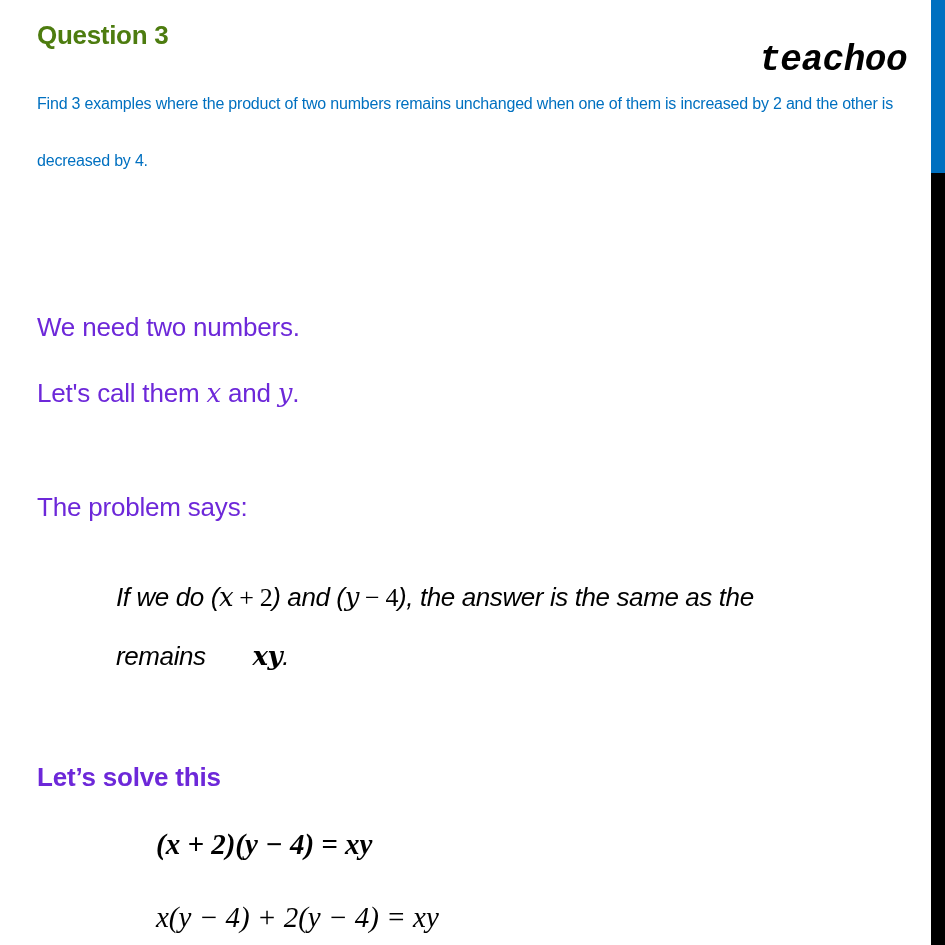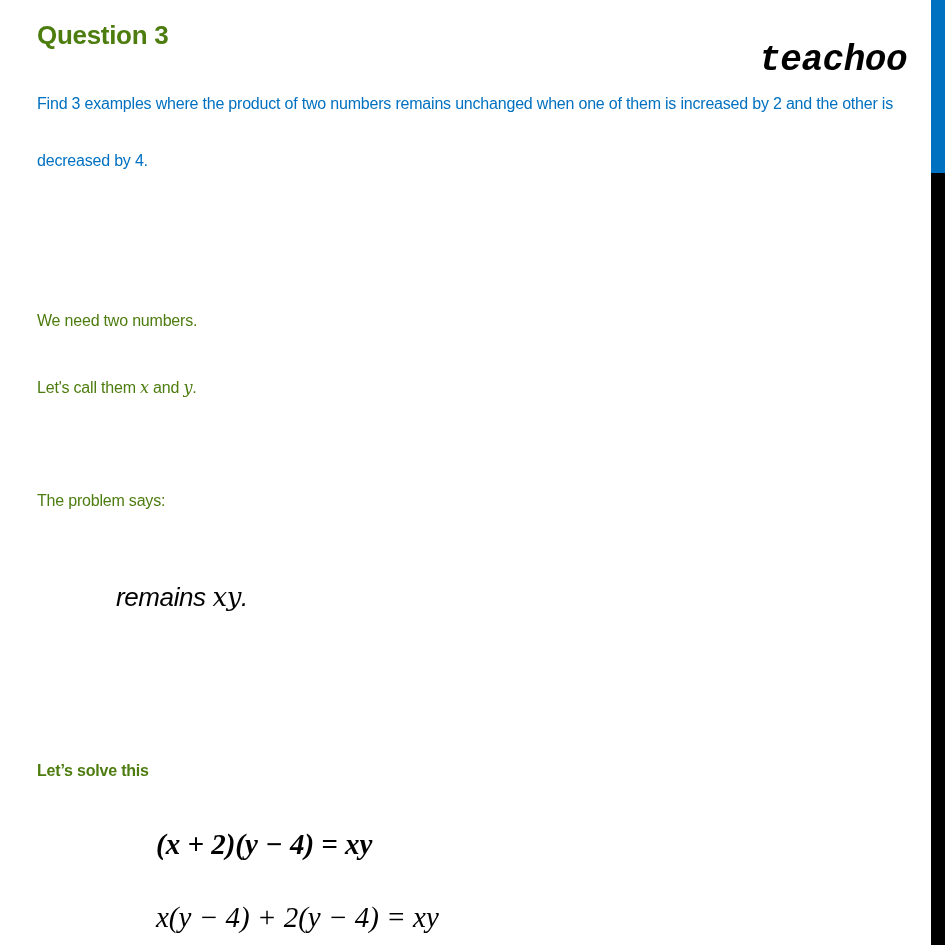--- a/index.html
+++ b/index.html
@@ -52,38 +52,38 @@
     top: 75px;
     width: 860px;
     font-size: 16px;
     line-height: 57px;
     color: #0070c0;
     letter-spacing: -0.2px;
   }
   .para {
     position: absolute;
     left: 37px;
-    font-size: 16px;
-    color: #4d7c0f;
+    font-size: 26px;
+    color: #6d28d9;
     letter-spacing: -0.2px;
     white-space: nowrap;
   }
   .quote {
     position: absolute;
     left: 116px;
     top: 568px;
     width: 780px;
     font-size: 26px;
     line-height: 58px;
     font-style: italic;
     letter-spacing: -0.4px;
   }
   .mi { font-family: "DejaVu Serif", "Liberation Serif", serif; font-style: italic; }
   .mn { font-family: "Liberation Serif", serif; font-style: normal; }
-  .mb { font-family: "DejaVu Serif", serif; font-weight: normal; font-style: italic; }
+  .mb { font-family: "DejaVu Serif", serif; font-weight: bold; font-style: italic; margin-left: 40px; }
   .eq {
     position: absolute;
     left: 108px;
     font-family: "Liberation Serif", "DejaVu Serif", serif;
     font-size: 29px;
     white-space: nowrap;
     margin-left: 48px;
   }
   .eq.bold { font-weight: bold; }
 </style>
@@ -103,20 +103,23 @@
 <div class="para" style="top:312px;">We need two numbers.</div>
 
 <div class="para" style="top:378px;text-align:center;">
   <span>Let's call them </span><span class="mi">x</span><span> and </span><span class="mi">y</span><span>.</span>
 </div>
 
 <div class="para" style="top:492px;">The problem says:</div>
 
 <div class="quote">
   <div>
+    <span>If we do (</span><span class="mi">x</span><span class="mn"> + 2</span><span>) and (</span><span class="mi">y</span><span class="mn"> − 4</span><span>), the answer is the same as the</span>
+  </div>
+  <div>
     <span>remains </span><span class="mb">xy</span><span>.</span>
   </div>
 </div>
 
 <div class="para" style="top:762px;font-weight:bold;">Let’s solve this</div>
 
 <div class="eq bold" style="top:828px; font-style:italic;">(x + 2)(y − 4) = xy</div>
 <div class="eq" style="top:901px; font-style:italic;">x(y − 4) + 2(y − 4) = xy</div>
 
 </body></html>

